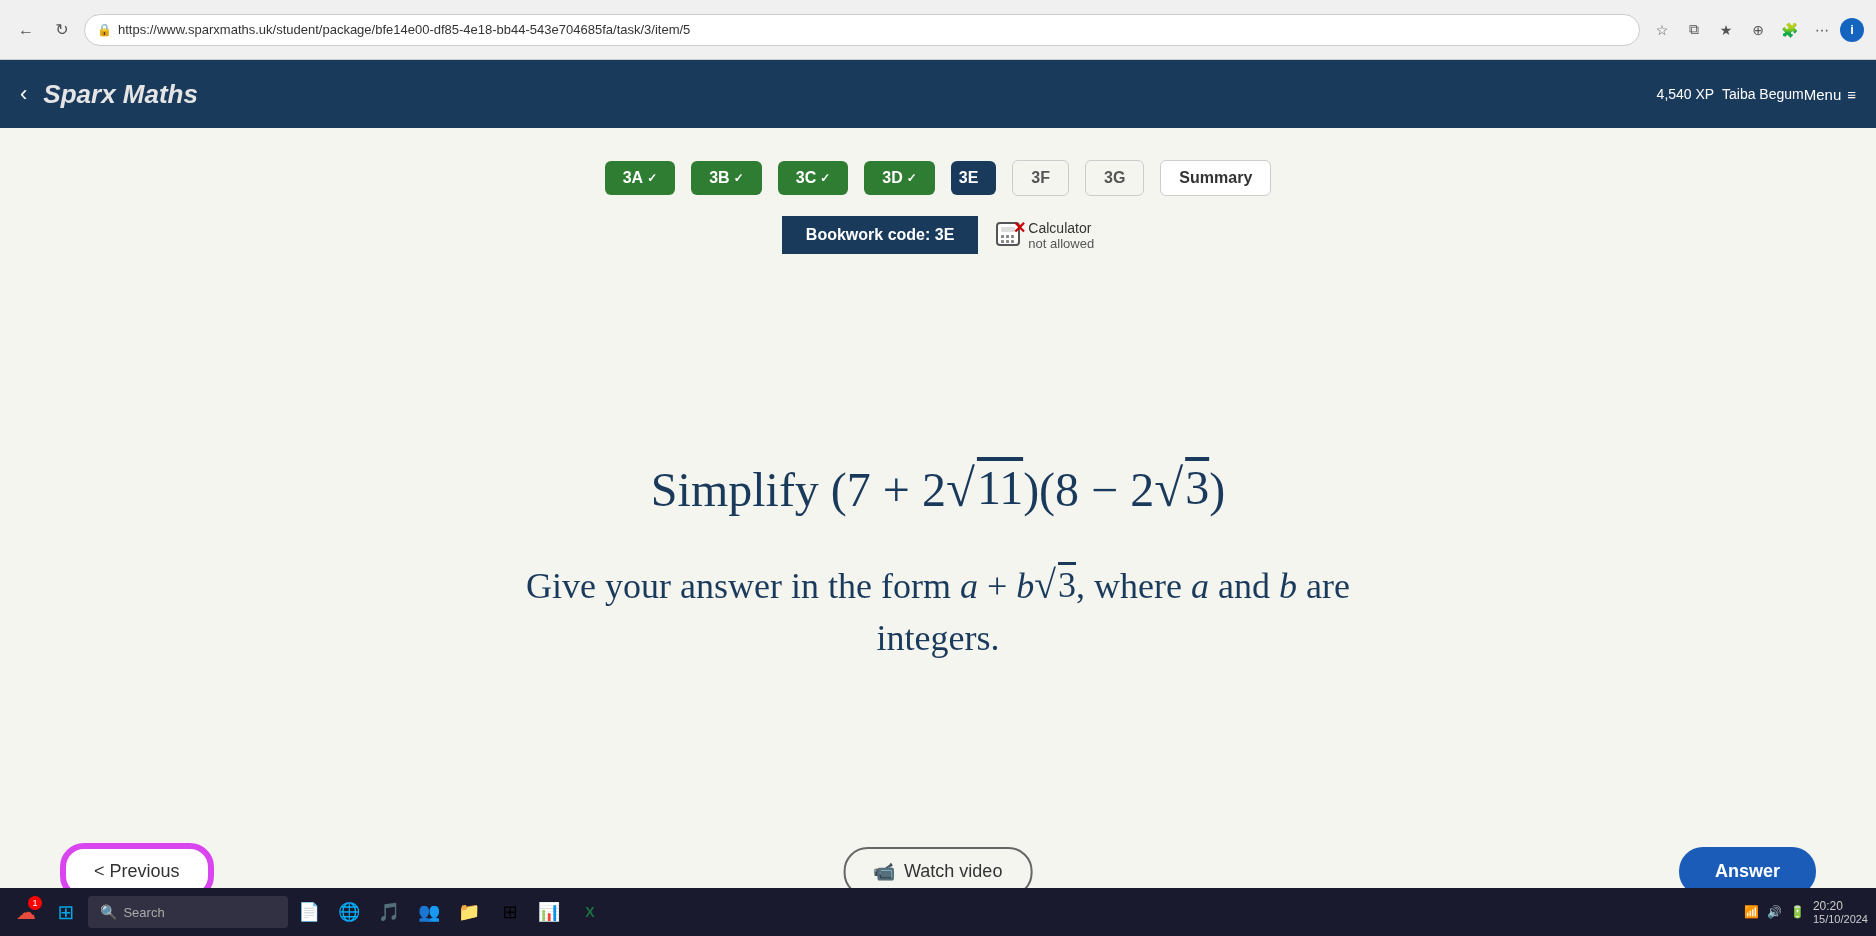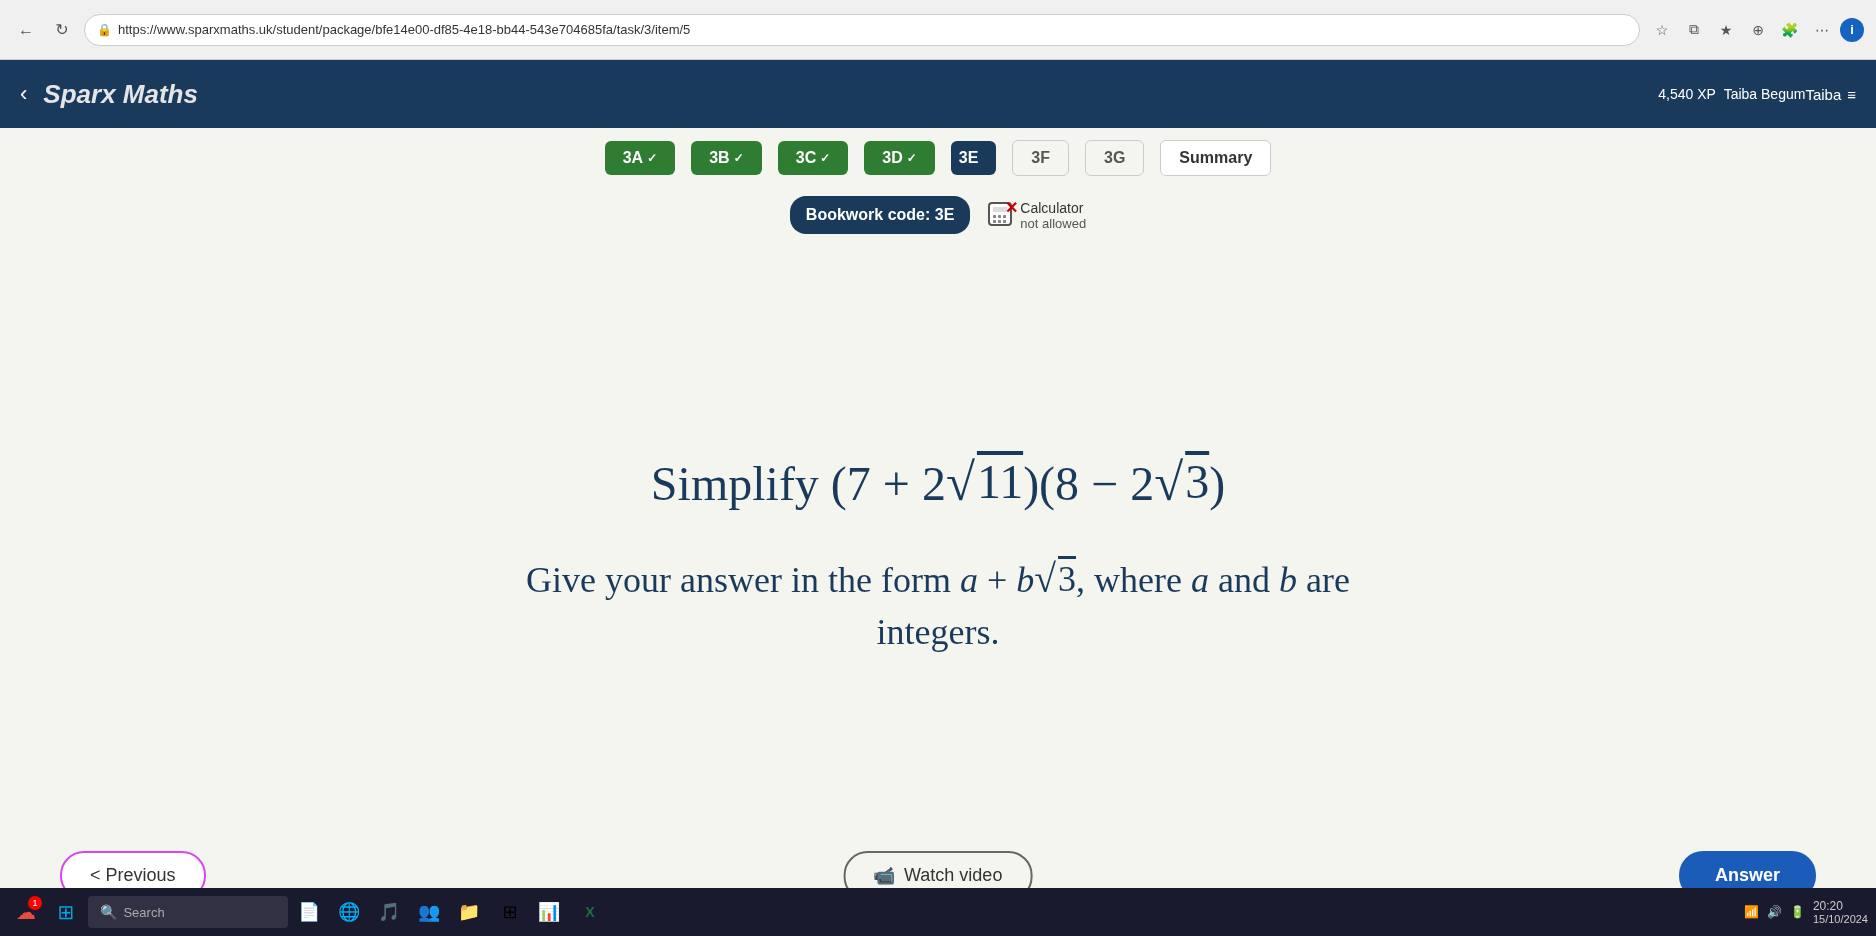--- a/index.html
+++ b/index.html
@@ -104,20 +104,21 @@
     }
 
     
     .tab-nav {
       display: flex;
       justify-content: center;
       align-items: center;
       gap: 16px;
       padding: 12px 0 0 0;
       background: #f5f5f0;
+      margin-top: 20px;
     }
     .tab {
       padding: 8px 18px;
       border-radius: 6px;
       font-size: 16px;
       font-weight: 700;
       cursor: pointer;
       border: none;
       display: flex; align-items: center; gap: 4px;
     }
@@ -155,22 +156,22 @@
     
     .info-row {
       display: flex;
       align-items: center;
       gap: 16px;
       margin-bottom: 40px;
     }
     .bookwork-badge {
       background: #1a3a5c;
       color: white;
-      padding: 10px 16px;
-      border-radius: 16px;
+      padding: 10px 24px;
+      border-radius: 0;
       font-size: 16px;
       font-weight: 600;
     }
     .calc-info {
       display: flex;
       align-items: center;
       gap: 6px;
       font-size: 15px;
       color: #333;
     }
@@ -204,21 +205,21 @@
     .bottom-bar {
       width: 100%;
       padding: 16px 40px;
       display: flex;
       align-items: center;
       justify-content: space-between;
       position: relative;
     }
     .prev-btn {
       background: white;
-      border: 2px solid #d946ef;
+      border: 6px solid #d946ef;
       border-radius: 24px;
       padding: 12px 28px;
       font-size: 18px;
       color: #333;
       cursor: pointer;
       display: flex; align-items: center; gap: 6px;
     }
     .watch-btn {
       background: transparent;
       border: 2px solid #666;
@@ -334,21 +335,21 @@
 <div class="app-container">
 
   <div class="top-bar">
     <button class="back-btn">‹</button>
     <span class="brand-name">Sparx Maths</span>
     <div class="top-right">
       <span class="xp-info">
         <span>4,540 XP</span>&nbsp;&nbsp;<span>Taiba Begum</span>
       </span>
       <button class="menu-btn">
-        <span>Taiba</span>
+        <span>Menu</span>
         <span>≡</span>
       </button>
     </div>
   </div>
 
   <div class="tab-nav">
     <button class="tab tab-completed">3A <span class="checkmark">✓</span></button>
     <button class="tab tab-completed">3B <span class="checkmark">✓</span></button>
     <button class="tab tab-completed">3C <span class="checkmark">✓</span></button>
     <button class="tab tab-completed">3D <span class="checkmark">✓</span></button>

